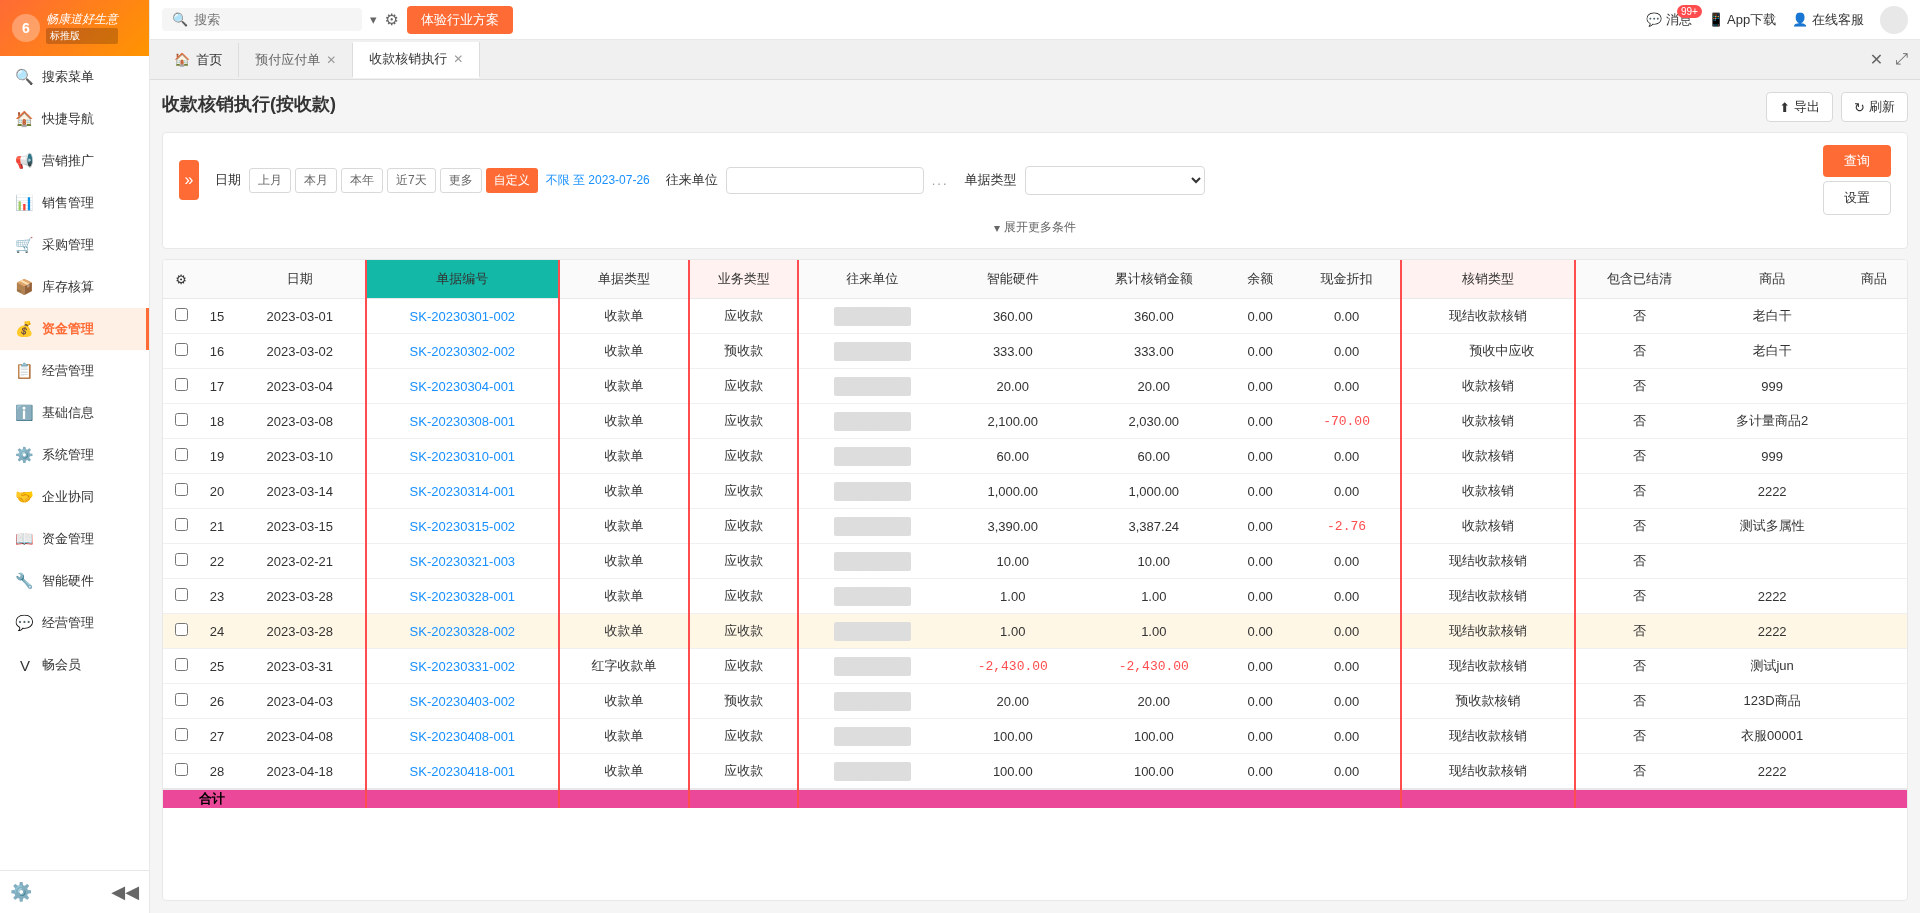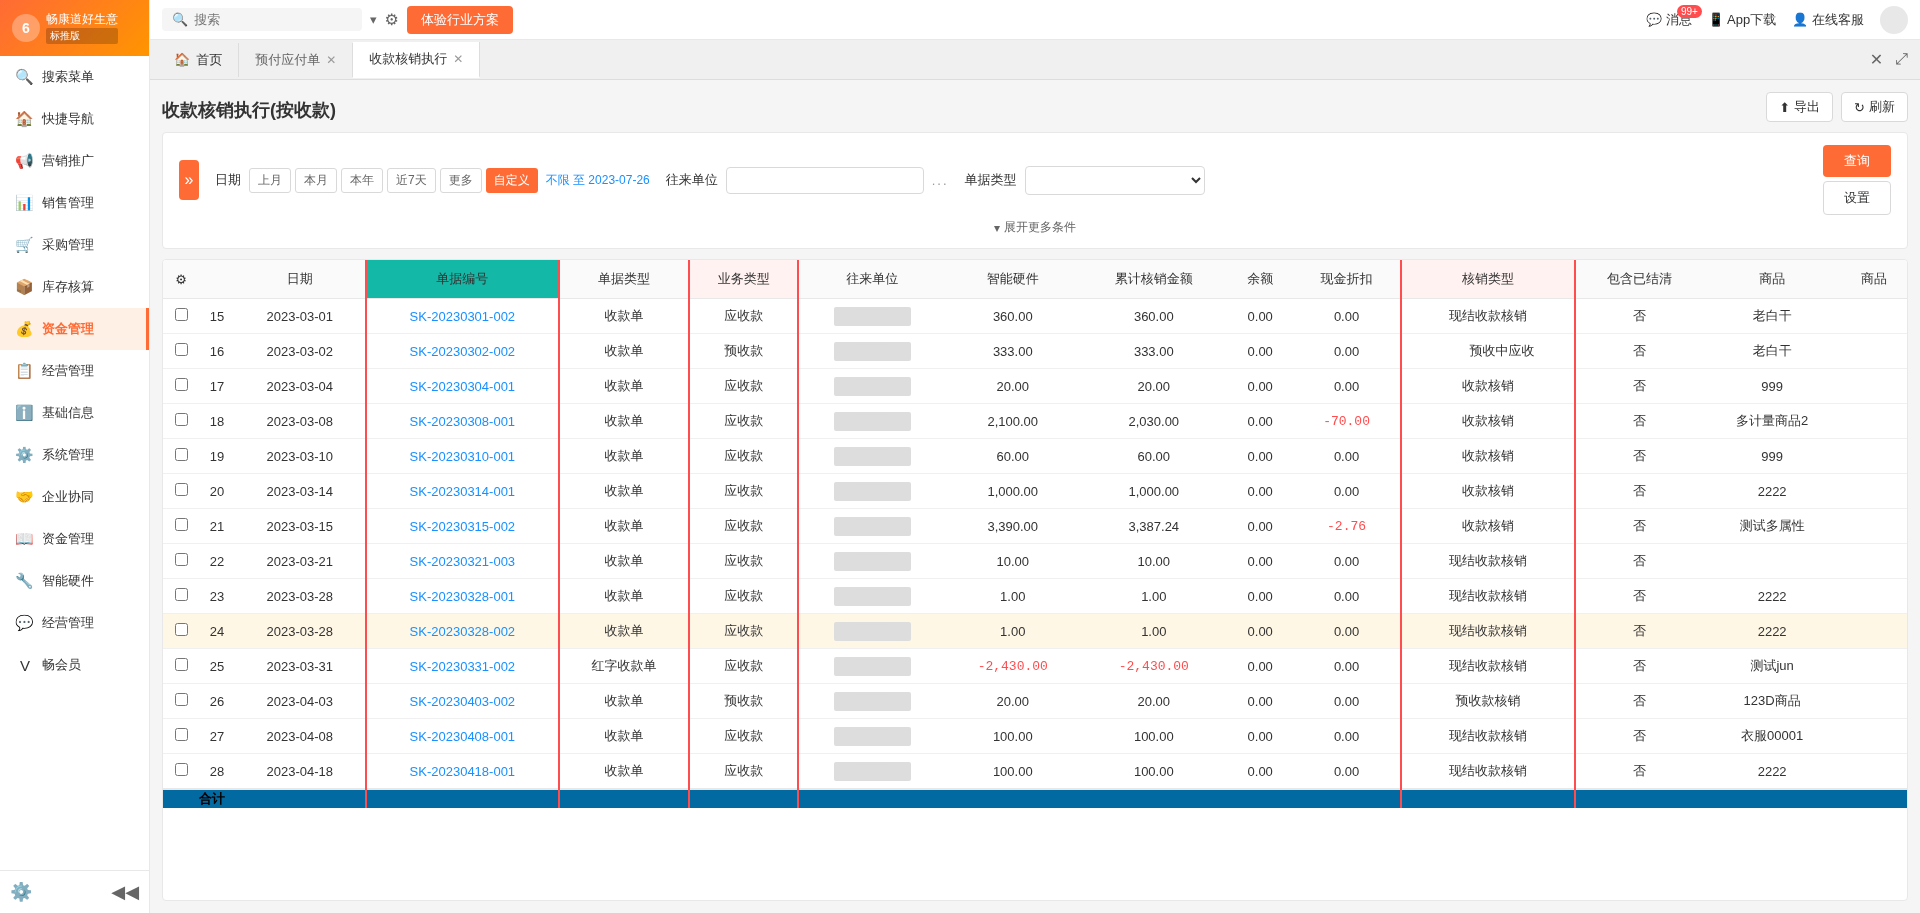--- a/index.html
+++ b/index.html
@@ -2,21 +2,21 @@
 <html><head>
   <meta charset="utf-8">
   <style>
     * { box-sizing: border-box; margin: 0; padding: 0; }
     body { font-family: 'Microsoft YaHei', Arial, sans-serif; font-size: 13px; background: #f5f5f5; display: flex; height: 913px; overflow: hidden; }
 
     
     .sidebar { width: 150px; background: #fff; border-right: 1px solid #e8e8e8; display: flex; flex-direction: column; flex-shrink: 0; }
     .sidebar-logo { background: linear-gradient(135deg, #ff6b35, #ff9500); padding: 10px 12px; color: white; display: flex; align-items: center; gap: 6px; height: 56px; }
     .sidebar-logo .logo-icon { width: 28px; height: 28px; background: rgba(255,255,255,0.3); border-radius: 50%; display: flex; align-items: center; justify-content: center; font-weight: bold; font-size: 14px; }
-    .sidebar-logo .logo-text { font-size: 12px; line-height: 1.3; }
+    .sidebar-logo .logo-text { font-size: 12px; line-height: 1.3; font-style: italic; }
     .sidebar-logo .logo-badge { font-size: 10px; background: rgba(0,0,0,0.2); padding: 1px 4px; border-radius: 2px; }
     .sidebar-menu { flex: 1; overflow-y: auto; }
     .sidebar-item { display: flex; align-items: center; gap: 8px; padding: 12px 16px; cursor: pointer; color: #333; font-size: 13px; }
     .sidebar-item.active { background: #fff0e6; color: #ff6b35; border-right: 3px solid #ff6b35; font-weight: bold; }
     .sidebar-item .s-icon { width: 18px; height: 18px; display: flex; align-items: center; justify-content: center; font-size: 15px; }
     .sidebar-bottom { padding: 10px; display: flex; justify-content: space-between; align-items: center; border-top: 1px solid #e8e8e8; }
 
     
     .main { flex: 1; display: flex; flex-direction: column; overflow: hidden; }
 
@@ -36,21 +36,21 @@
     .tab.active { background: #fff; color: #333; border-bottom: 2px solid #fff; }
     .tab .tab-close { color: #999; font-size: 12px; cursor: pointer; }
     .tab-home { color: #333; font-weight: normal; }
     .tabbar-actions { margin-left: auto; display: flex; gap: 4px; }
     .tabbar-actions span { cursor: pointer; color: #666; font-size: 16px; padding: 4px; }
 
     
     .content { flex: 1; overflow: hidden; display: flex; flex-direction: column; background: #f5f5f5; padding: 12px; gap: 10px; }
 
     
-    .page-header { display: flex; align-items: flex-end; justify-content: space-between; }
+    .page-header { display: flex; align-items: flex-start; justify-content: space-between; }
     .page-title { font-size: 18px; font-weight: bold; color: #333; }
     .page-actions { display: flex; gap: 8px; }
     .btn-export { display: flex; align-items: center; gap: 4px; border: 1px solid #d9d9d9; background: white; padding: 5px 12px; border-radius: 4px; cursor: pointer; color: #333; font-size: 13px; }
     .btn-refresh { display: flex; align-items: center; gap: 4px; border: 1px solid #d9d9d9; background: white; padding: 5px 12px; border-radius: 4px; cursor: pointer; color: #333; font-size: 13px; }
 
     
     .filter-area { background: white; border-radius: 4px; padding: 12px 16px; border: 1px solid #e8e8e8; }
     .filter-row { display: flex; align-items: center; gap: 16px; flex-wrap: wrap; }
     .filter-collapse { background: #ff6b35; color: white; width: 20px; height: 40px; border-radius: 4px; display: flex; align-items: center; justify-content: center; cursor: pointer; font-size: 16px; flex-shrink: 0; }
     .filter-group { display: flex; align-items: center; gap: 8px; }
@@ -68,21 +68,21 @@
     .btn-expand-more { border: none; background: none; color: #666; cursor: pointer; font-size: 12px; display: flex; align-items: center; gap: 4px; }
 
     
     .table-container { flex: 1; overflow: auto; background: white; border-radius: 4px; border: 1px solid #e8e8e8; }
     table { width: 100%; border-collapse: collapse; font-size: 13px; }
     thead th { background: #fafafa; border-bottom: 1px solid #e8e8e8; padding: 10px 8px; text-align: center; color: #333; white-space: nowrap; font-weight: 500; position: sticky; top: 0; z-index: 1; }
     tbody td { border-bottom: 1px solid #f0f0f0; padding: 8px 8px; text-align: center; color: #333; white-space: nowrap; }
     tbody tr.highlighted { background: #fff7e6; }
     .link-text { color: #1890ff; cursor: pointer; text-decoration: none; }
     .text-red { color: #ff4d4f; font-family: Liberation Mono, monospace; }
-    .tfoot-row td { background: #0369a1; font-weight: bold; border-top: 2px solid #e8e8e8; }
+    .tfoot-row td { background: #ec4899; font-weight: bold; border-top: 2px solid #e8e8e8; }
 
     
     ::-webkit-scrollbar { width: 6px; height: 6px; }
     ::-webkit-scrollbar-track { background: #f1f1f1; }
     ::-webkit-scrollbar-thumb { background: #ccc; border-radius: 3px; }
 
     .topbar-input { border: none; background: transparent; outline: none; font-size: 13px; color: #999; width: 140px; }
   </style>
 </head>
 <body>
@@ -418,21 +418,21 @@
     <td>0.00</td>
     <td class="text-red">-2.76</td>
     <td style="border-left:2px solid #ff4d4f;border-right:2px solid #ff4d4f;">收款核销</td>
     <td>否</td>
     <td>测试多属性</td>
     <td></td>
   </tr>
             <tr>
     <td><input type="checkbox" style="cursor: pointer;"></td>
     <td>22</td>
-    <td>2023-03-21</td>
+    <td>2023-02-21</td>
     <td style="border-left:2px solid #ff4d4f;border-right:2px solid #ff4d4f;">
       <a class="link-text">SK-20230321-003</a>
     </td>
     <td>收款单</td>
     <td style="border-left:2px solid #ff4d4f;border-right:2px solid #ff4d4f;">应收款</td>
     <td><span style="background:#ddd;color:#ddd;border-radius:2px;padding:2px 20px;">████</span></td>
     <td class="">10.00</td>
     <td class="">10.00</td>
     <td>0.00</td>
     <td class="">0.00</td>

